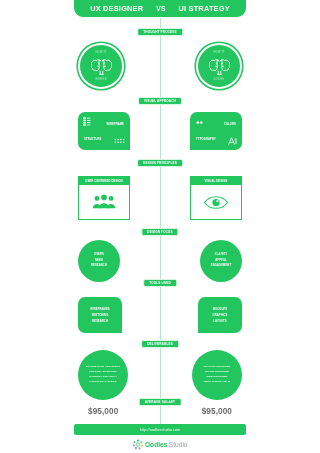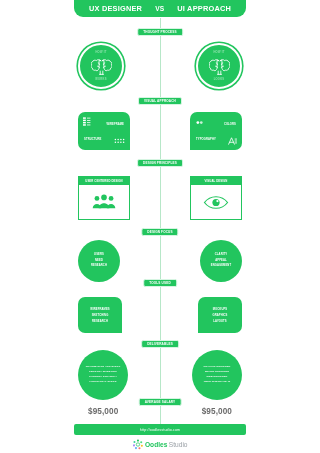--- a/index.html
+++ b/index.html
@@ -223,21 +223,21 @@
 </head>
 <body>
 
 <div class="page">
 
   <div class="spine"></div>
 
   <div class="header">
     <span>UX DESIGNER</span>
     <span class="vs">VS</span>
-    <span>UI APPROACH</span>
+    <span>UI STRATEGY</span>
   </div>
 
   <div class="pill" style="top:28px">
     <span>THOUGHT PROCESS</span>
   </div>
 
   <div class="row" style="top:43px">
 
     <div class="badge">
       <div class="arc-top">HOW IT</div>

